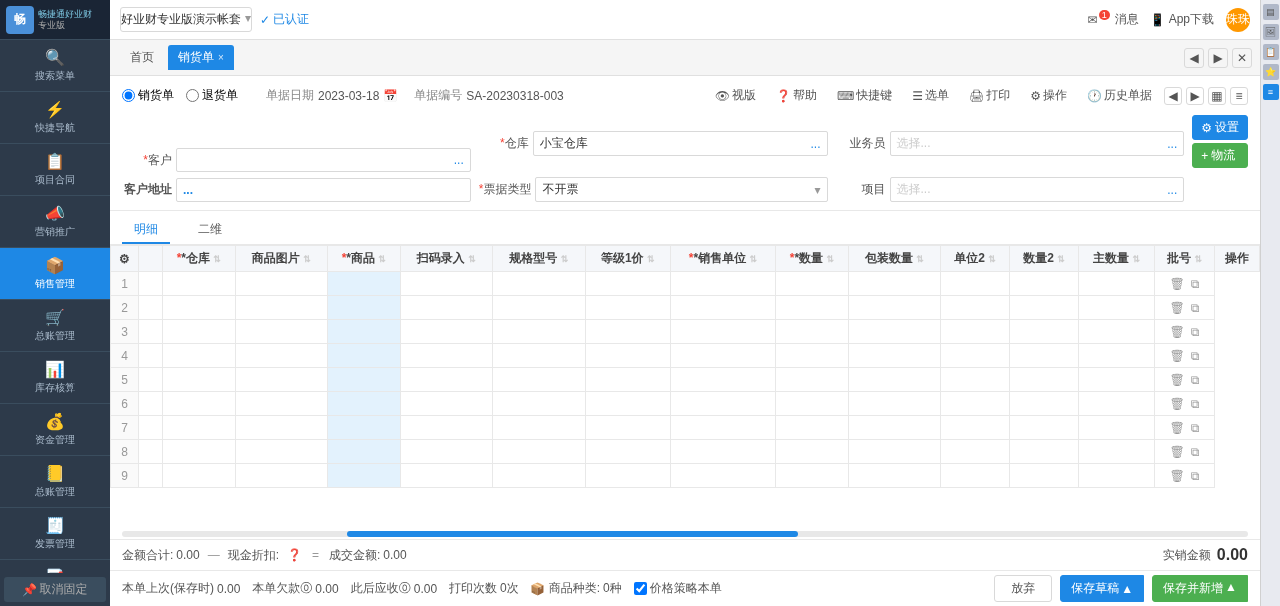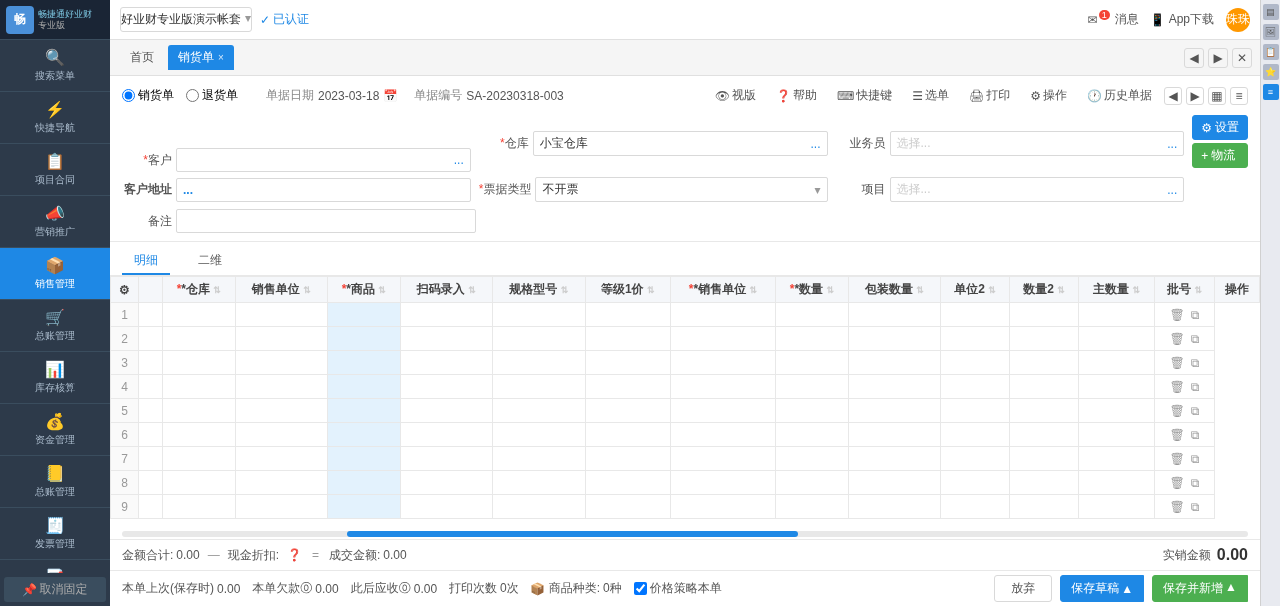--- a/index.html
+++ b/index.html
@@ -312,24 +312,20 @@
           </div>
           <div class="form-row" style="flex:1;">
             <span class="field-label">项目</span>
             <div class="field-input" style="flex:1; min-width:100px;">
               <span style="color:#ccc;">选择...</span>
               <span class="field-dots">...</span>
             </div>
           </div>
         </div>
 
-        <div class="remark-row">
-          <span class="field-label">备注</span>
-          <input class="remark-input" type="text" value="" style="">
-        </div>
       </div>
 
       <div class="right-btns">
         <button class="right-btn blue">
           <span>⚙</span>
           <span>设置</span>
         </button>
         <button class="right-btn green">
           <span>+</span>
           <span>物流</span>
@@ -348,21 +344,21 @@
       <table class="data-table">
         <thead>
           <tr>
             <th class="th-settings">⚙</th>
             <th style="width:24px;"></th>
             <th>
               <span class="th-required">*</span><span>*仓库</span>
               <span style="color:#ccc;font-size:9px;">⇅</span>
             </th>
             <th>
-              <span>销售单位</span>
+              <span>商品图片</span>
               <span style="color:#ccc;font-size:9px;">⇅</span>
             </th>
             <th>
               <span class="th-required">*</span><span>*商品</span>
               <span style="color:#ccc;font-size:9px;">⇅</span>
             </th>
             <th class="highlight-col">
               <span>扫码录入</span>
               <span style="color:#ccc;font-size:9px;">⇅</span>
             </th>

